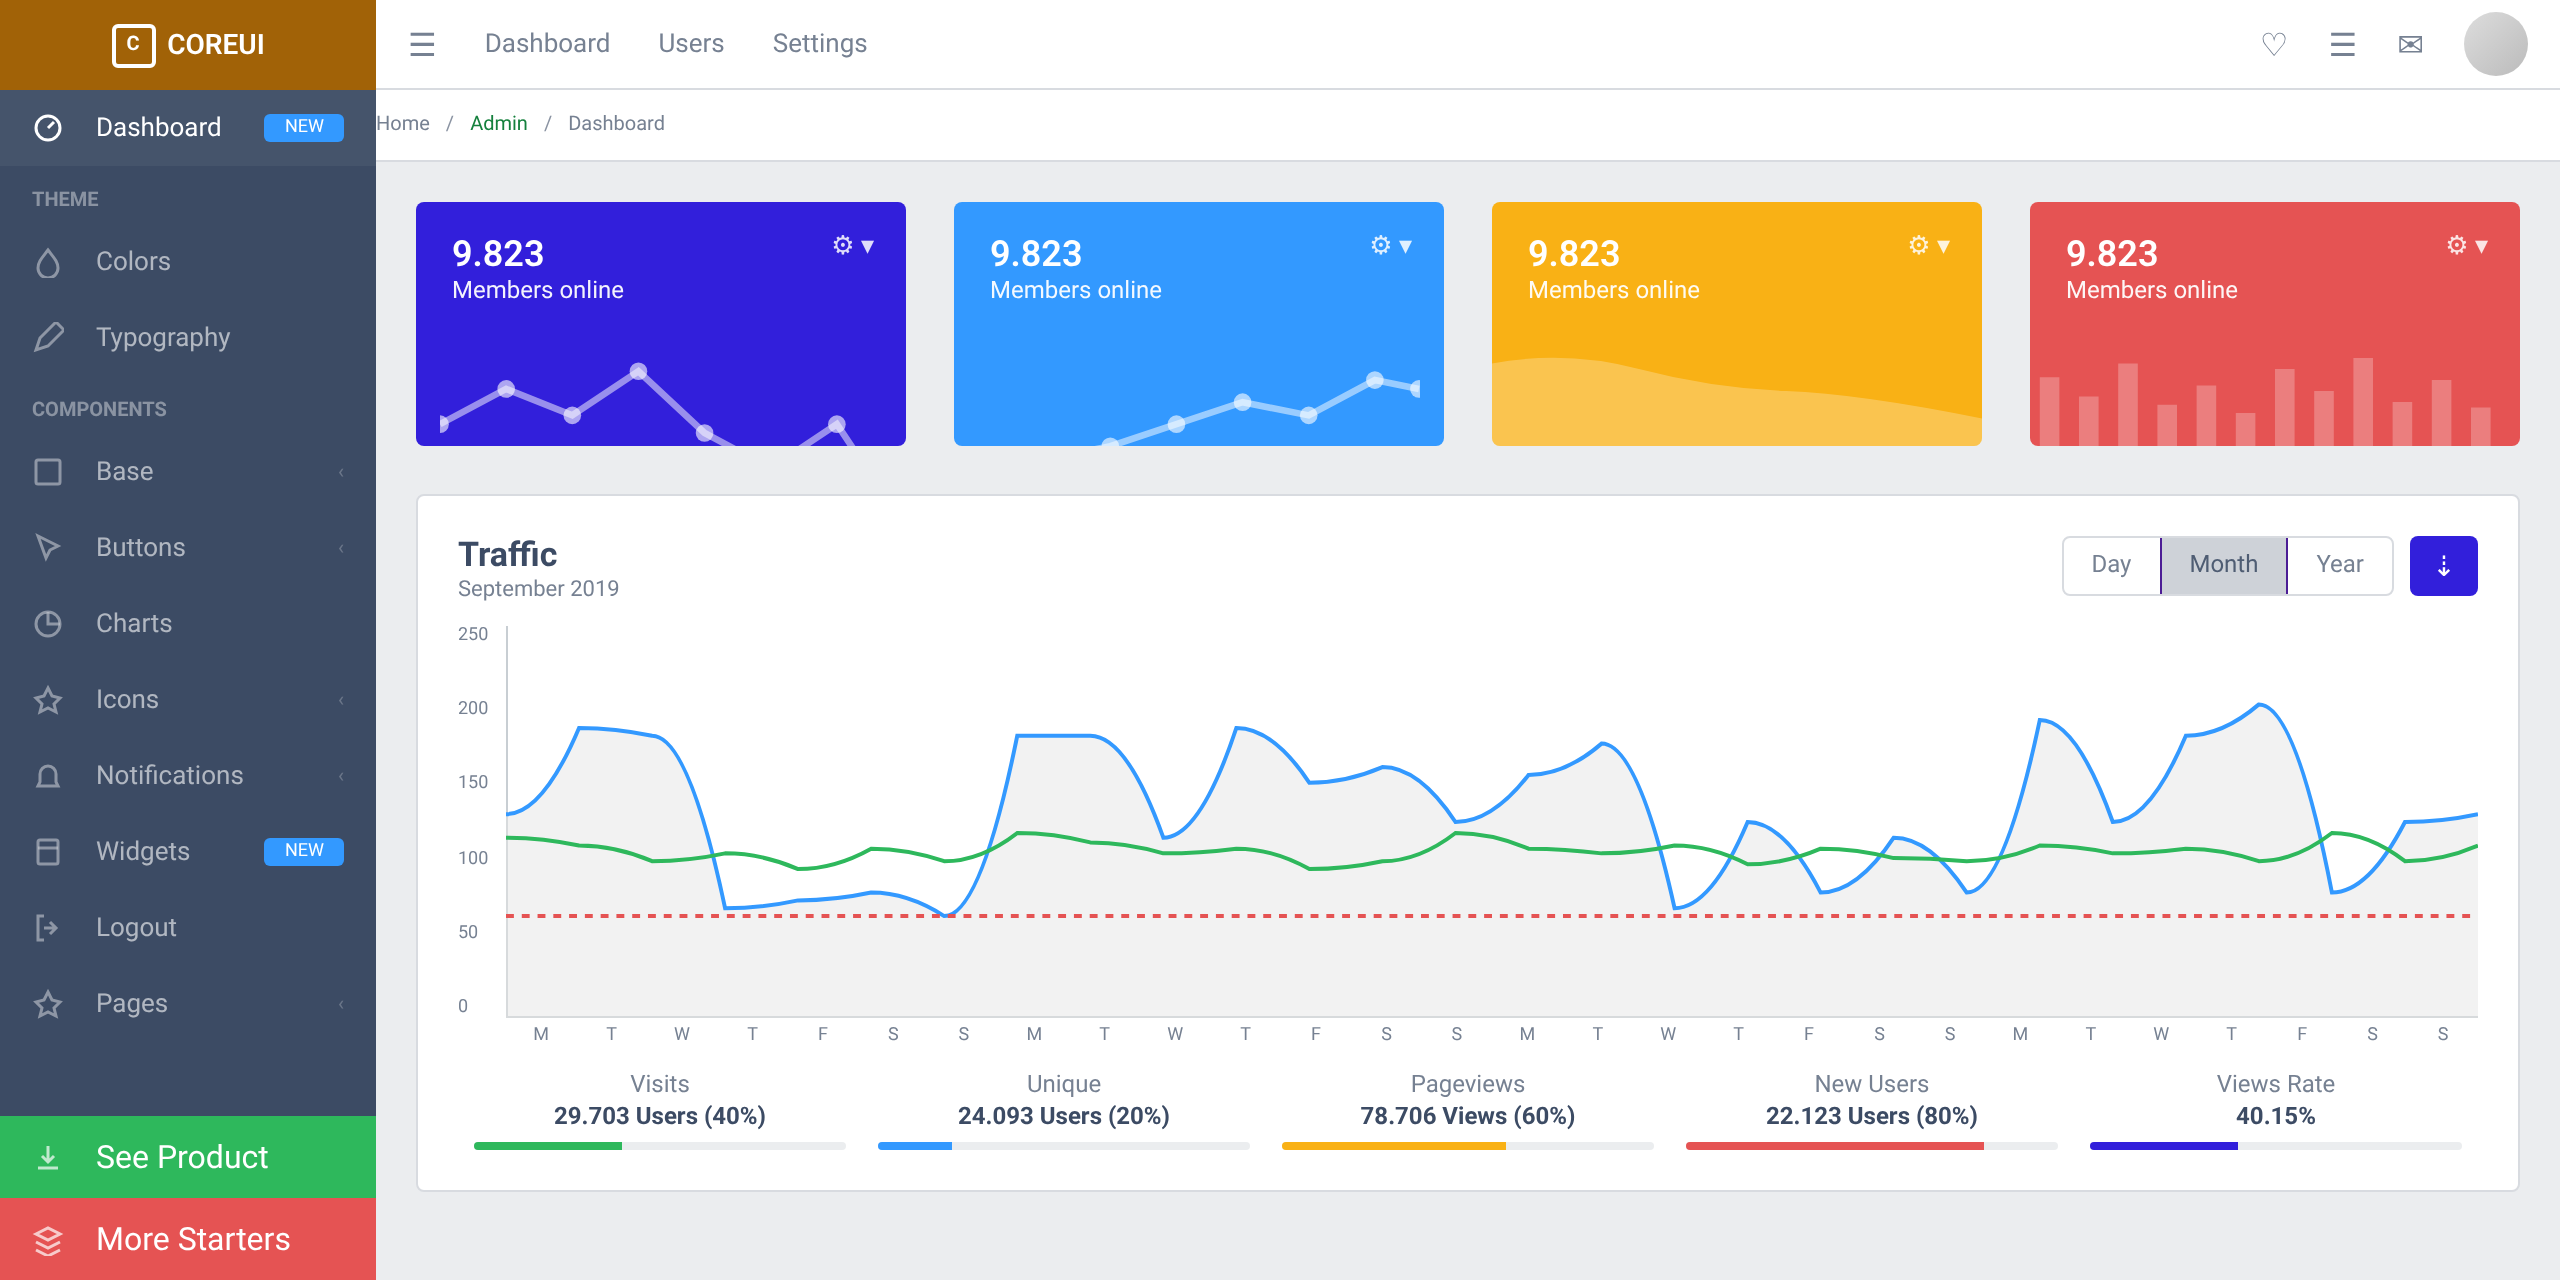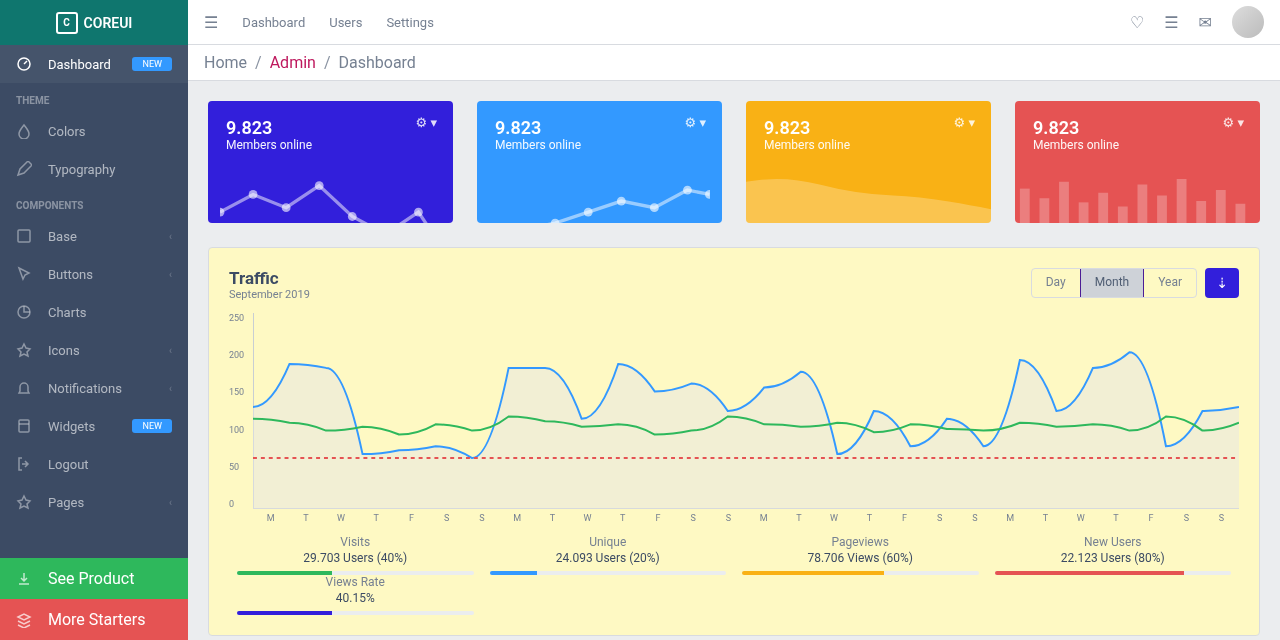--- a/index.html
+++ b/index.html
@@ -1,18 +1,18 @@
 <!DOCTYPE html>
 <html><head>
 <meta charset="utf-8">
 <style>
 *{margin:0;padding:0;box-sizing:border-box;font-family:-apple-system,BlinkMacSystemFont,"Segoe UI",Roboto,sans-serif}
 body{background:#ebedef;display:flex;width:1280px;height:640px;overflow:hidden}
 .sidebar{width:188px;background:#3c4b64;color:#fff;display:flex;flex-direction:column;flex-shrink:0}
-.brand{height:45px;background:#0f766e;display:flex;align-items:center;justify-content:center;gap:6px;font-size:14px;font-weight:600}
+.brand{height:45px;background:#a16207;display:flex;align-items:center;justify-content:center;gap:6px;font-size:14px;font-weight:600}
 .brand-icon{width:22px;height:22px;border:2px solid #fff;transform:rotate(0deg);border-radius:3px;display:flex;align-items:center;justify-content:center;font-size:10px}
 .brand-icon::before{content:"C";font-weight:700}
 .nav{flex:1;overflow-y:auto;font-size:13px}
 .nav-item{display:flex;align-items:center;padding:11px 16px;color:rgba(255,255,255,.6);cursor:pointer;position:relative}
 .nav-item.active{background:rgba(255,255,255,.05);color:#fff}
 .nav-item .icon{width:16px;height:16px;margin-right:16px;opacity:.7}
 .nav-item.active .icon{opacity:1}
 .nav-title{font-size:10px;font-weight:700;padding:12px 16px 6px;color:rgba(255,255,255,.4);text-transform:uppercase}
 .badge{font-size:9px;padding:2px 10px;border-radius:3px;margin-left:auto;font-weight:400}
 .badge-info{background:#39f;color:#fff}
@@ -21,51 +21,51 @@
 .nav-item.green{background:#2eb85c;color:#fff}
 .nav-item.red{background:#e55353;color:#fff}
 .main{flex:1;display:flex;flex-direction:column;overflow:hidden}
 .header{height:45px;background:#fff;display:flex;align-items:center;padding:0 16px;border-bottom:1px solid #d8dbe0}
 .hamburger{cursor:pointer;margin-right:24px;color:#768192;font-size:16px}
 .header-nav{display:flex;gap:24px;color:#768192;font-size:13px}
 .header-nav span{cursor:pointer}
 .header-right{margin-left:auto;display:flex;gap:20px;align-items:center;color:#768192}
 .header-right .icon{cursor:pointer;font-size:16px}
 .avatar{width:32px;height:32px;border-radius:50%;background:linear-gradient(135deg,#ddd,#bbb);cursor:pointer}
-.breadcrumb{height:36px;background:#fff;display:flex;align-items:center;padding:0 16px;border-bottom:1px solid #d8dbe0;font-size:16px;color:#768192}
+.breadcrumb{height:36px;background:#fff;display:flex;align-items:center;padding:0 0;border-bottom:1px solid #d8dbe0;font-size:10px;color:#768192}
 .breadcrumb .sep{margin:0 8px;color:#8a93a2}
-.breadcrumb .link{color:#be185d;cursor:pointer}
+.breadcrumb .link{color:#15803d;cursor:pointer}
 .content{flex:1;padding:20px;overflow-y:auto}
 .cards{display:grid;grid-template-columns:repeat(4,1fr);gap:24px;margin-bottom:24px}
 .card{border-radius:4px;padding:16px 18px 0 18px;color:#fff;position:relative;height:122px;overflow:hidden}
 .card .gear{position:absolute;right:16px;top:14px;cursor:pointer;font-size:13px;opacity:.85}
 .card h3{font-size:18px;font-weight:600}
 .card p{font-size:12px;opacity:.95}
 .c1{background:#321fdb}.c2{background:#39f}.c3{background:#f9b115}.c4{background:#e55353}
 .spark{position:absolute;left:0;right:0;bottom:0;height:55px}
-.traffic{background:#fef9c3;border-radius:4px;padding:20px;border:1px solid #d8dbe0}
+.traffic{background:#ffffff;border-radius:4px;padding:20px;border:1px solid #d8dbe0}
 .traffic-head{display:flex;align-items:flex-start;margin-bottom:12px}
 .traffic-head h4{font-size:17px;color:#3c4b64}
 .traffic-head .sub{font-size:11px;color:#768192}
 .traffic-ctrl{margin-left:auto;display:flex;gap:8px}
 .btn-group{display:flex;border:1px solid #d8dbe0;border-radius:4px;overflow:hidden;font-size:12px}
 .btn-group span{padding:6px 14px;color:#768192;cursor:pointer;border-right:1px solid #4c1d95}
 .btn-group span:last-child{border-right:none}
 .btn-group .active{background:#ced2d8;color:#4f5d73}
 .btn-dl{width:34px;height:30px;background:#321fdb;border-radius:4px;display:flex;align-items:center;justify-content:center;color:#fff;cursor:pointer;font-size:14px}
 .chart{position:relative;height:210px;margin-bottom:12px}
 .chart-grid{position:absolute;left:24px;right:0;top:0;bottom:14px;border-left:1px solid #c8ced3;border-bottom:1px solid #c8ced3}
 .chart-y{position:absolute;left:0;top:0;bottom:14px;width:24px;display:flex;flex-direction:column;justify-content:space-between;text-align:left;font-size:9px;color:#768192}
 .chart-x{position:absolute;left:24px;right:0;bottom:0;display:flex;font-size:9px;color:#768192}
 .chart-x span{flex:1;text-align:center}
 .chart svg{position:absolute;left:24px;right:0;top:0;bottom:14px;width:calc(100% - 24px);height:calc(100% - 14px)}
-.stats{display:grid;grid-template-columns:repeat(4,1fr);gap:0;margin-top:8px}
+.stats{display:grid;grid-template-columns:repeat(5,1fr);gap:0;margin-top:8px}
 .stat{text-align:center;font-size:12px}
 .stat .lbl{color:#768192;margin-bottom:2px}
-.stat .val{color:#3c4b64;font-weight:400;margin-bottom:6px}
+.stat .val{color:#3c4b64;font-weight:700;margin-bottom:6px}
 .stat .bar{height:4px;background:#ebedef;border-radius:2px;overflow:hidden;margin:0 8px}
 .stat .bar-fill{height:100%}
 svg.icon{width:16px;height:16px;fill:none;stroke:currentColor;stroke-width:1.5}
 </style>
 </head>
 <body>
 
 <div class="sidebar">
   <div class="brand">
     <span class="brand-icon"></span>

